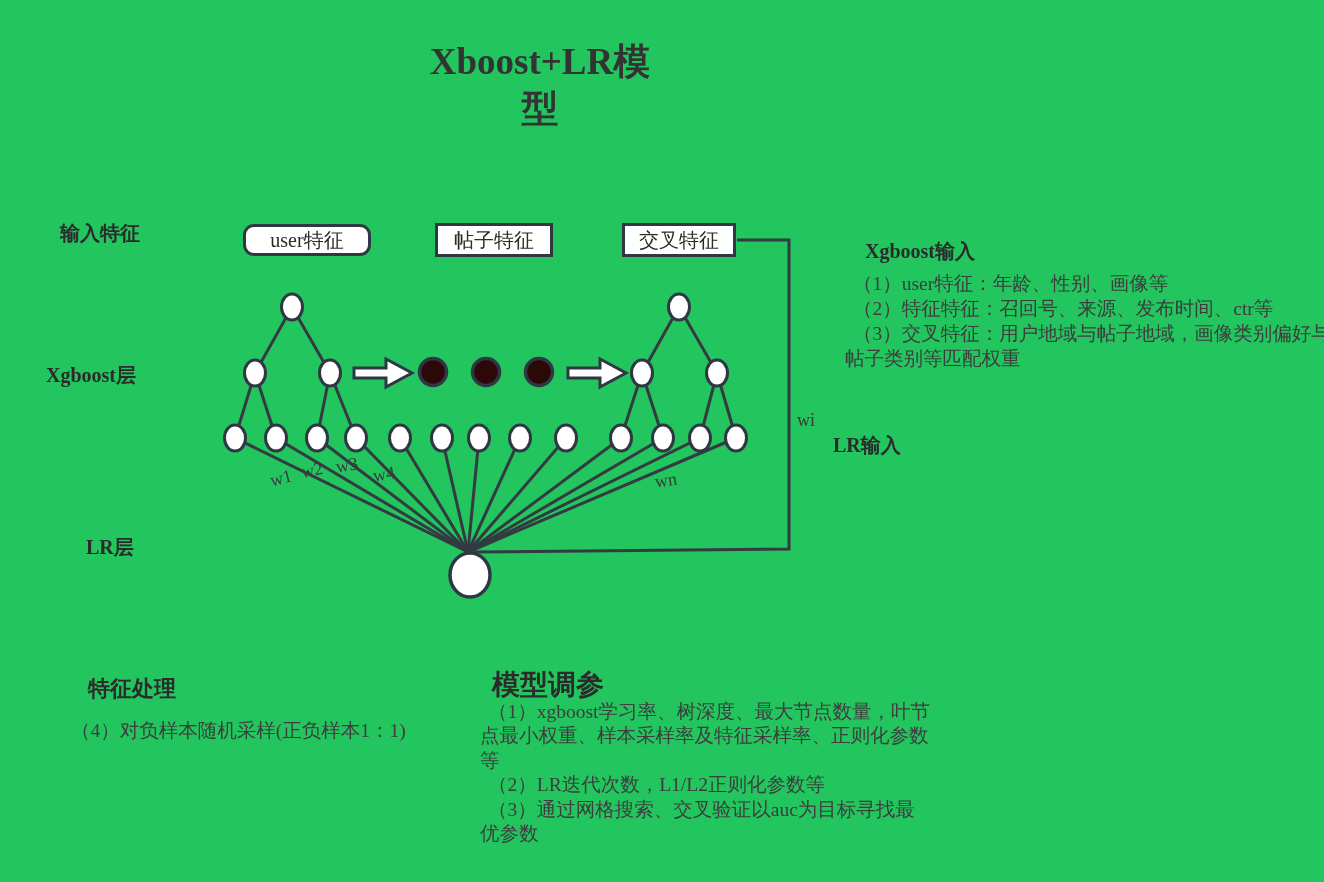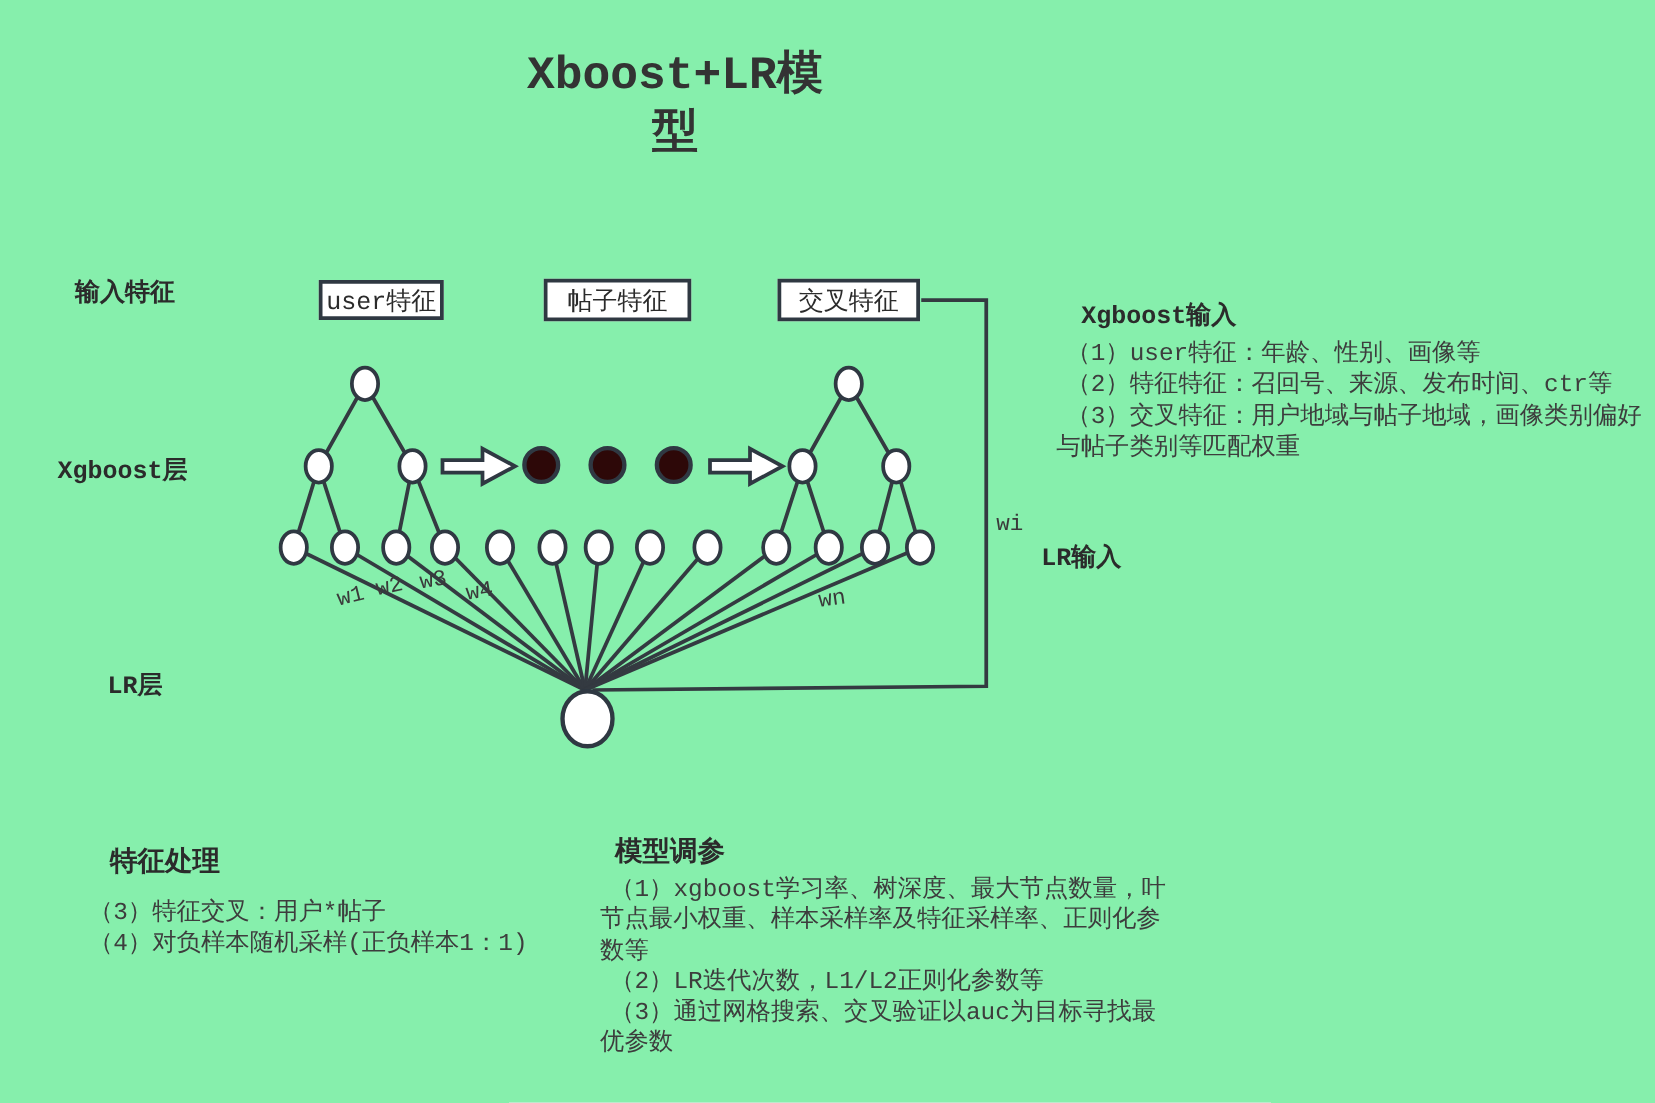--- a/index.html
+++ b/index.html
@@ -1,20 +1,20 @@
 <!DOCTYPE html>
 <html><head>
 <meta charset="utf-8">
 <style>
   html,body{margin:0;padding:0;background:#e8e8e8;}
   #canvas{
     position:relative;
     width:1324px;height:882px;
-    background:#86efac;
-    font-family:Liberation Mono, monospace;
+    background:#22c55e;
+    font-family:Liberation Serif, serif;
     color:#3b3b3b;
     overflow:hidden;
   }
   .abs{position:absolute;}
   svg{position:absolute;left:0;top:0;}
 
   .title{
     left:330px;top:38px;width:420px;
     text-align:center;
     font-size:37px;font-weight:bold;color:#333;
@@ -25,21 +25,21 @@
   .layer-xgb{left:46px;top:362px;}
   .layer-lr{left:86px;top:534px;}
 
   .feat-box{
     background:#ffffff;
     border:3px solid #2f3842;
     display:flex;align-items:center;justify-content:center;
     font-size:20px;color:#2b2b2b;
     box-sizing:border-box;
   }
-  .box-user{left:255px;top:224px;width:100px;height:32px;}
+  .box-user{left:243px;top:224px;width:128px;height:32px;border-radius:11px;}
   .box-post{left:435px;top:223px;width:118px;height:34px;}
   .box-cross{left:622px;top:223px;width:114px;height:34px;}
 
   .weight{font-size:18px;color:#3a3a3a;}
   .w1{left:270px;top:468px;transform:rotate(-14deg);}
   .w2{left:301px;top:460px;transform:rotate(-12deg);}
   .w3{left:336px;top:455px;transform:rotate(-10deg);}
   .w4{left:373px;top:464px;transform:rotate(-10deg);}
   .wn{left:655px;top:470px;transform:rotate(-8deg);}
   .wi{left:797px;top:410px;}
@@ -48,21 +48,21 @@
   .block-items{font-size:19.5px;color:#3d3d3d;}
   .block-items .item{line-height:25px;text-indent:8px;}
 
   .xgbin-title{left:865px;top:238px;}
   .xgbin-items{left:845px;top:271px;width:486px;}
   .lrin-title{left:833px;top:432px;}
   .lrin-items{left:854px;top:468px;width:420px;}
 
   .fp-title{left:88px;top:674px;font-size:22px;}
   .fp-items{left:63px;top:718px;width:420px;}
-  .mt-title{left:492px;top:666px;font-size:22px;}
+  .mt-title{left:492px;top:666px;font-size:28px;}
   .mt-items{left:480px;top:700px;width:454px;}
   .mt-items .item{line-height:24.4px;}
 </style>
 </head>
 <body>
 
 <div id="canvas">
 
   <svg width="1324" height="882" viewBox="0 0 1324 882">
 
@@ -168,21 +168,20 @@
   <div class="abs block-items xgbin-items">
     <div class="item">（1）user特征：年龄、性别、画像等</div>
     <div class="item">（2）特征特征：召回号、来源、发布时间、ctr等</div>
     <div class="item">（3）交叉特征：用户地域与帖子地域，画像类别偏好与帖子类别等匹配权重</div>
   </div>
 
   <div class="abs block-title lrin-title">LR输入</div>
 
   <div class="abs block-title fp-title">特征处理</div>
   <div class="abs block-items fp-items">
-    <div class="item">（3）特征交叉：用户*帖子</div>
     <div class="item">（4）对负样本随机采样(正负样本1：1)</div>
   </div>
 
   <div class="abs block-title mt-title">模型调参</div>
   <div class="abs block-items mt-items">
     <div class="item">（1）xgboost学习率、树深度、最大节点数量，叶节点最小权重、样本采样率及特征采样率、正则化参数等</div>
     <div class="item">（2）LR迭代次数，L1/L2正则化参数等</div>
     <div class="item">（3）通过网格搜索、交叉验证以auc为目标寻找最优参数</div>
   </div>
 

